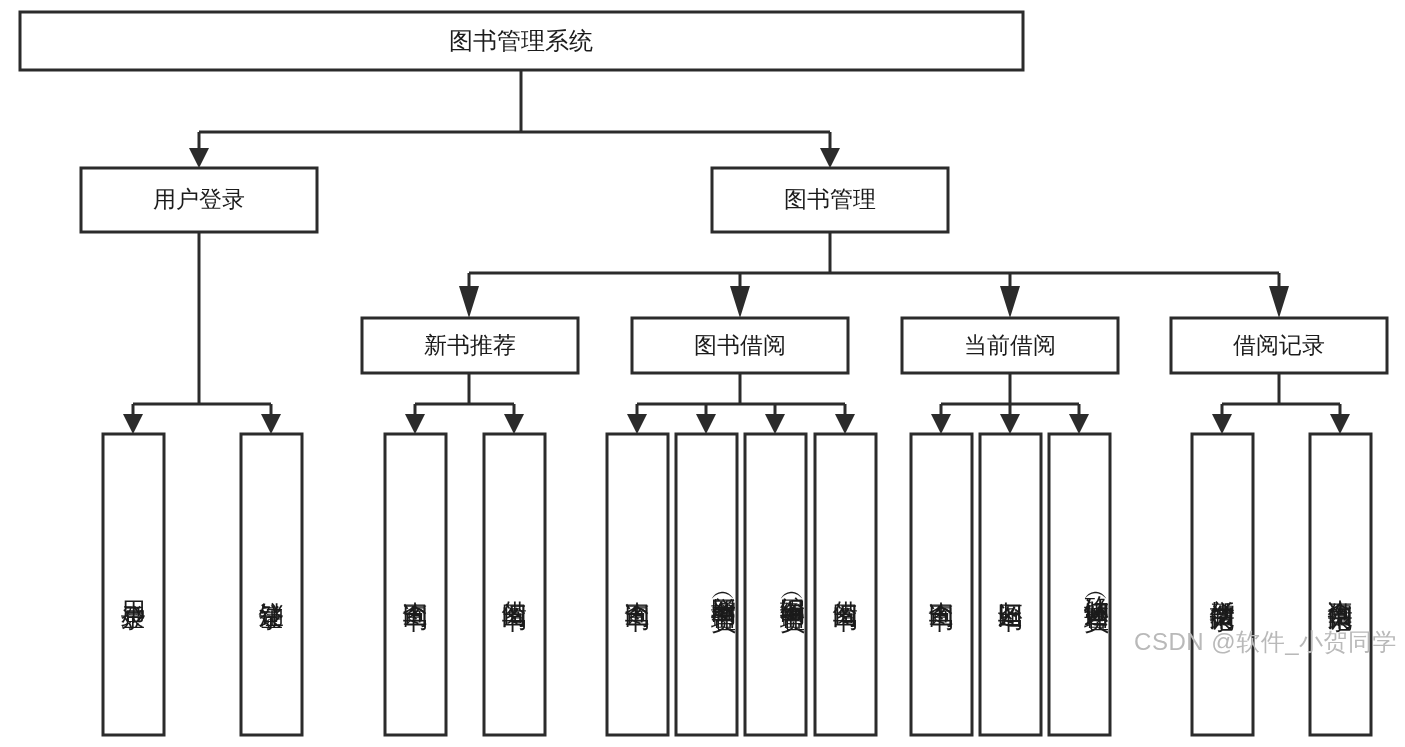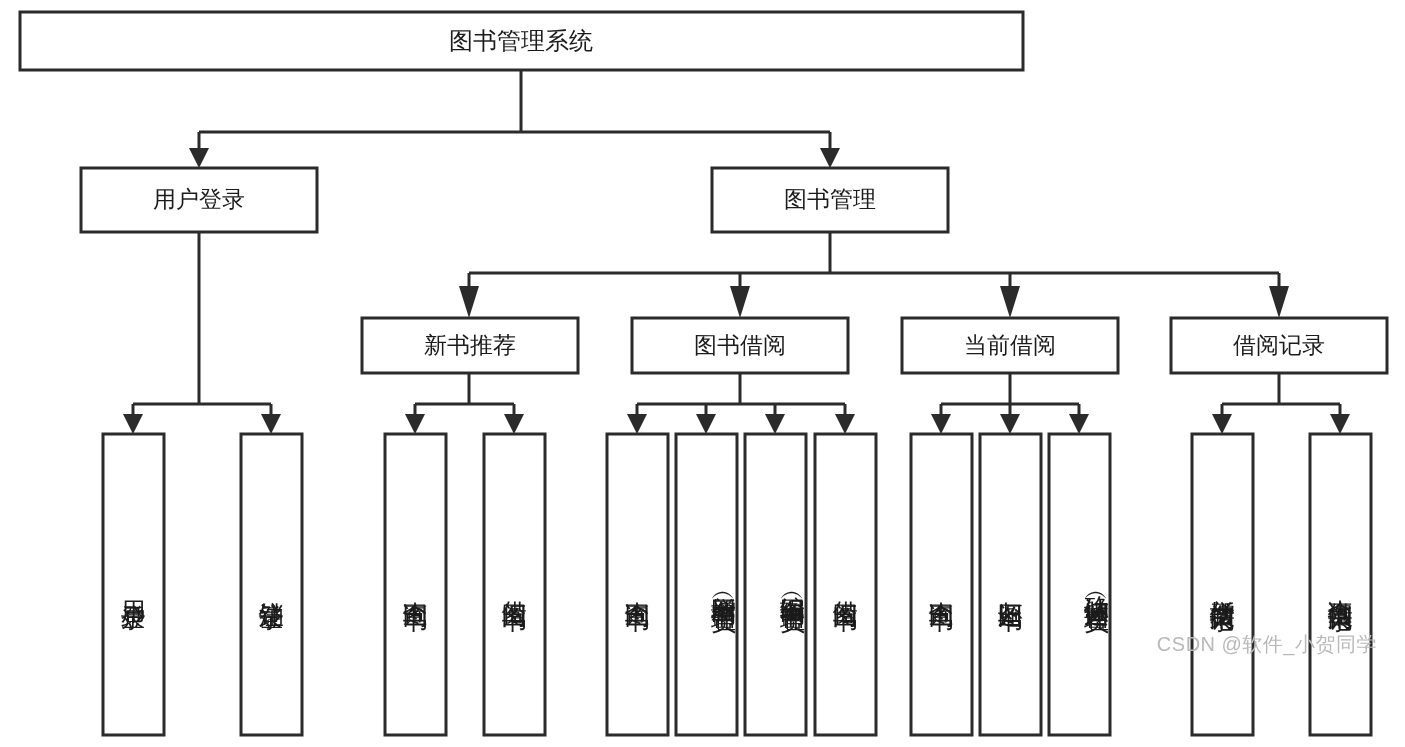--- a/index.html
+++ b/index.html
@@ -62,24 +62,24 @@
     color: #1b1b1b;
     white-space: nowrap;
     display: flex;
     align-items: center;
     justify-content: center;
     pointer-events: none;
     text-align: center;
   }
   .watermark {
     position: absolute;
-    right: 28px;
+    right: 8px;
     bottom: 4px;
     font-family: "Liberation Sans", "DejaVu Sans", sans-serif;
-    font-size: 20px;
+    font-size: 24px;
     color: #b9b9b9;
     letter-spacing: 0.5px;
     white-space: nowrap;
   }
 </style>
 </head>
 <body>
 
 <div id="diagram-root">
 

